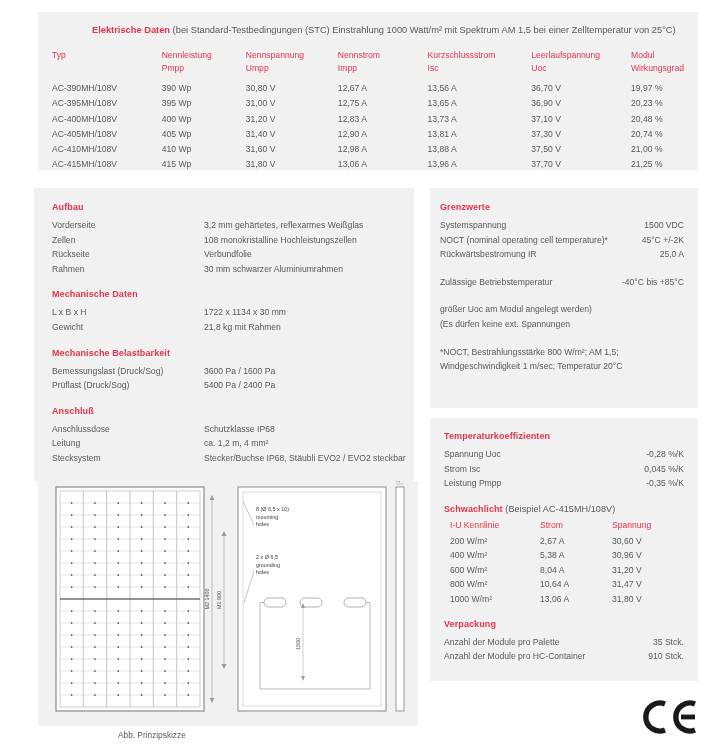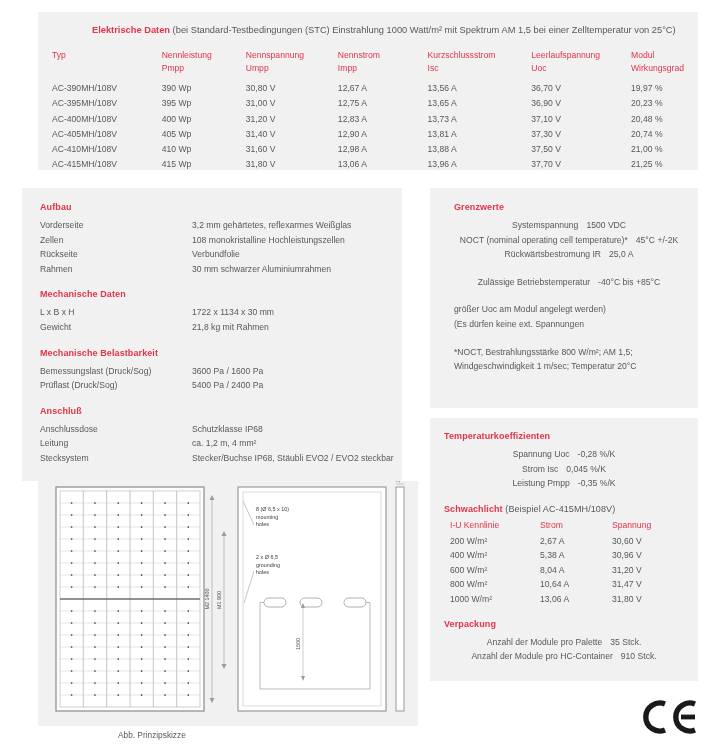--- a/index.html
+++ b/index.html
@@ -28,26 +28,26 @@
     text-align: left; font-size: 8.6px; font-weight: normal;
     padding: 0 0 0 0; vertical-align: top;
   }
   table.etab th { color: #e2344a; line-height: 12.5px; padding-bottom: 9px; }
   table.etab td { color: #58585a; height: 15.3px; }
   .c0 { width: 120px; } .c1 { width: 90px; } .c2 { width: 98px; }
   .c3 { width: 98px; } .c4 { width: 110px; } .c5 { width: 105px; }
 
   
   .leftcol {
-    position: absolute; left: 22px; top: 188px; width: 380px; height: 293px;
+    position: absolute; left: 34px; top: 188px; width: 380px; height: 293px;
     padding: 14px 14px 0 18px;
   }
   .rightA {
     position: absolute; left: 430px; top: 188px; width: 268px; height: 220px;
-    padding: 14px 14px 0 24px;
+    padding: 14px 14px 0 10px;
   }
   .rightB {
     position: absolute; left: 430px; top: 418px; width: 268px; height: 263px;
     padding: 13px 14px 0 14px;
   }
   .drawing {
     position: absolute; left: 38px; top: 481px; width: 380px; height: 245px;
     padding: 0;
   }
 
@@ -59,21 +59,21 @@
   .gap { height: 13px; }
   .row { display: flex; font-size: 8.6px; line-height: 14.6px; color: #58585a; }
   .row .k { flex: 0 0 auto; }
   .row .v { flex: 0 0 auto; text-align: right; }
 
   
   .leftcol .k { width: 152px; }
   .leftcol .row.wide .k { width: 152px; }
 
   
-  .rightA .row, .rightB .row { justify-content: center; }
+  .rightA .row, .rightB .row { justify-content: space-between; }
   .rightA .k, .rightB .k { width: auto; padding-right: 8px; }
   .rightA .v, .rightB .v { text-align: right; white-space: nowrap; }
 
   .note { font-size: 8.6px; line-height: 14.6px; color: #58585a; }
 
   
   table.slt { width: 100%; border-collapse: collapse; margin-top: 2px; }
   table.slt th {
     color: #e2344a; font-size: 8.6px; font-weight: normal; text-align: left;
     padding-bottom: 4px;

